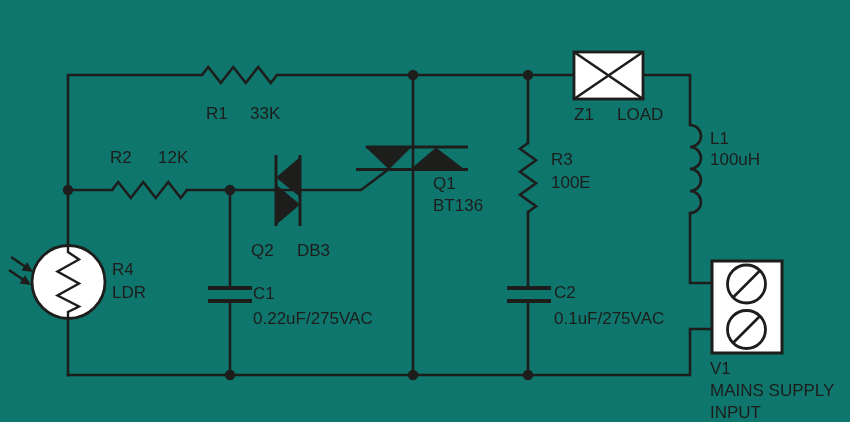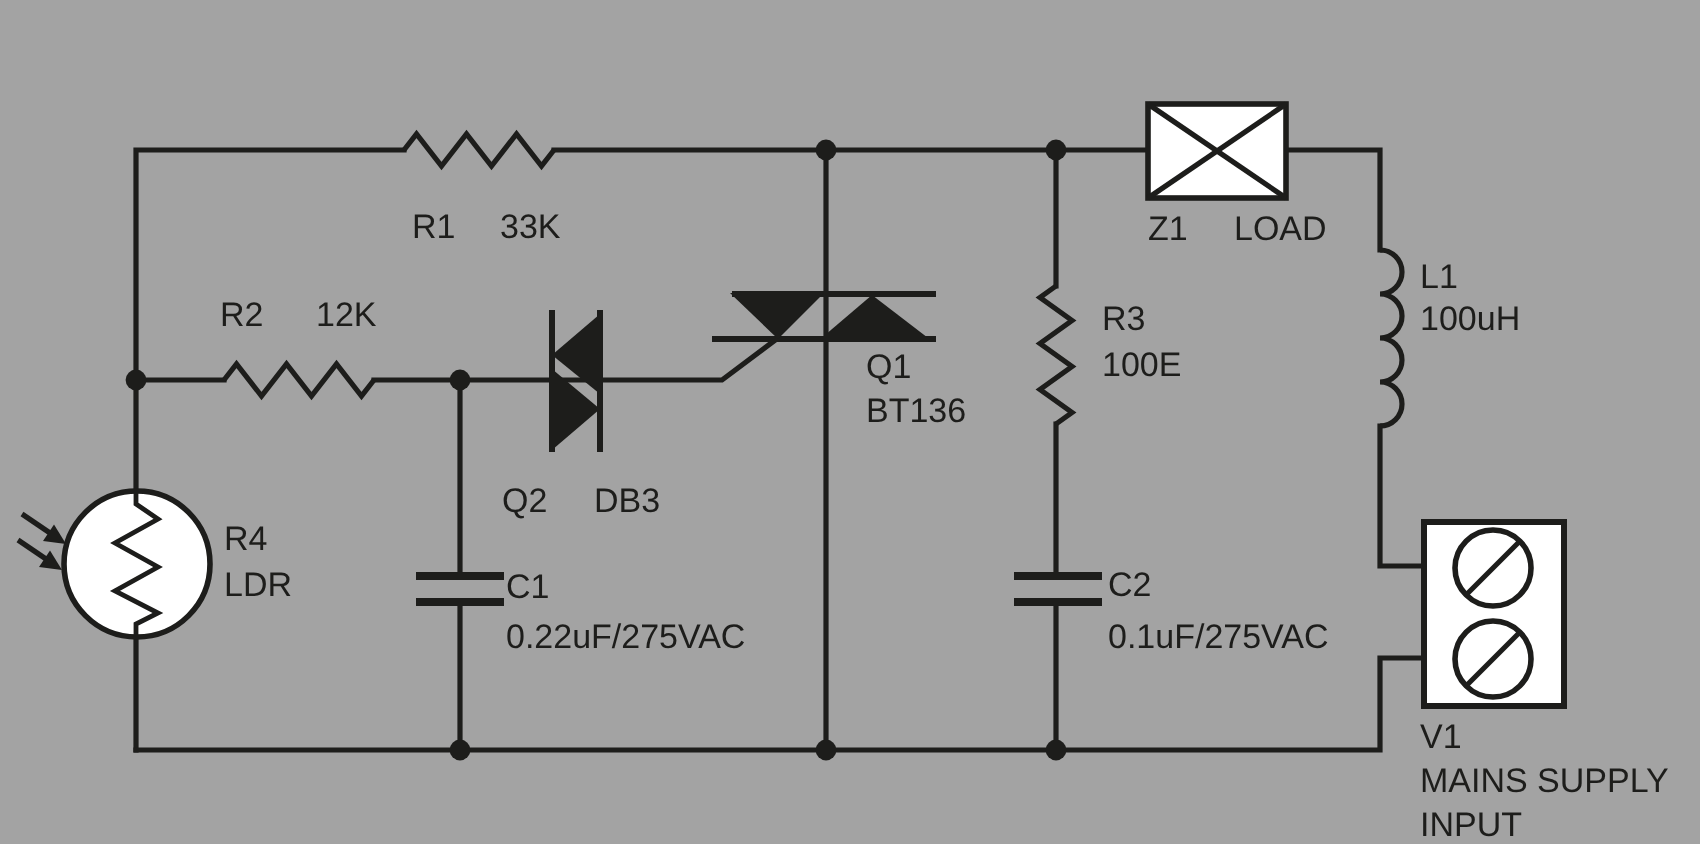--- a/index.html
+++ b/index.html
@@ -1,19 +1,19 @@
 <!DOCTYPE html>
 <html><head>
 <meta charset="utf-8">
 <style>
   html,body{margin:0;padding:0;background:#ffffff;}
   .canvas{
     position:relative;
     width:850px;height:422px;
-    background:#a3a3a3;
+    background:#0f766e;
     font-family:"Liberation Sans", sans-serif;
     overflow:hidden;
   }
   svg{display:block;}
   text{
     font-family:"Liberation Sans", sans-serif;
     font-size:17px;
     fill:#1d1d1b;
   }
 </style>

